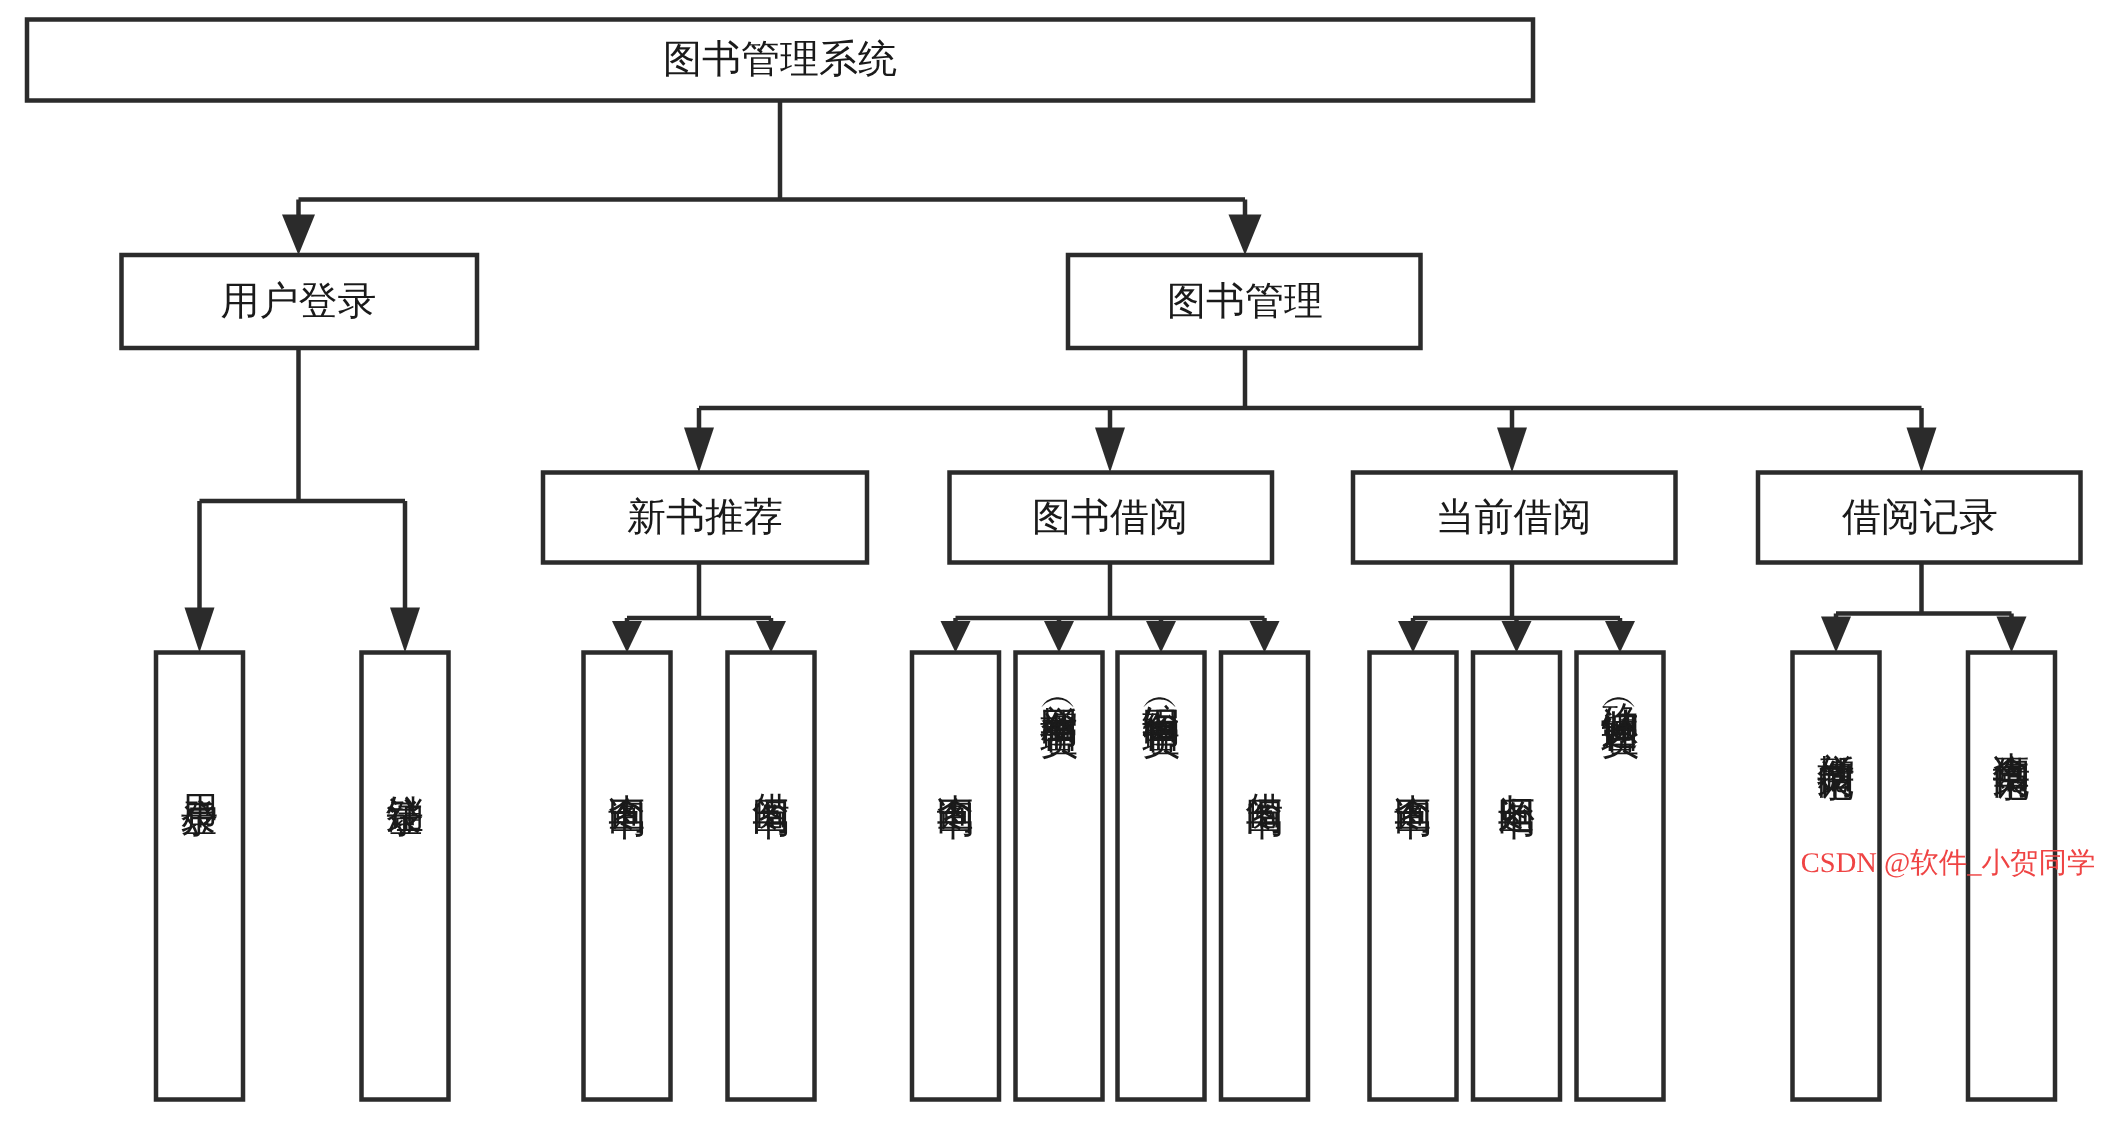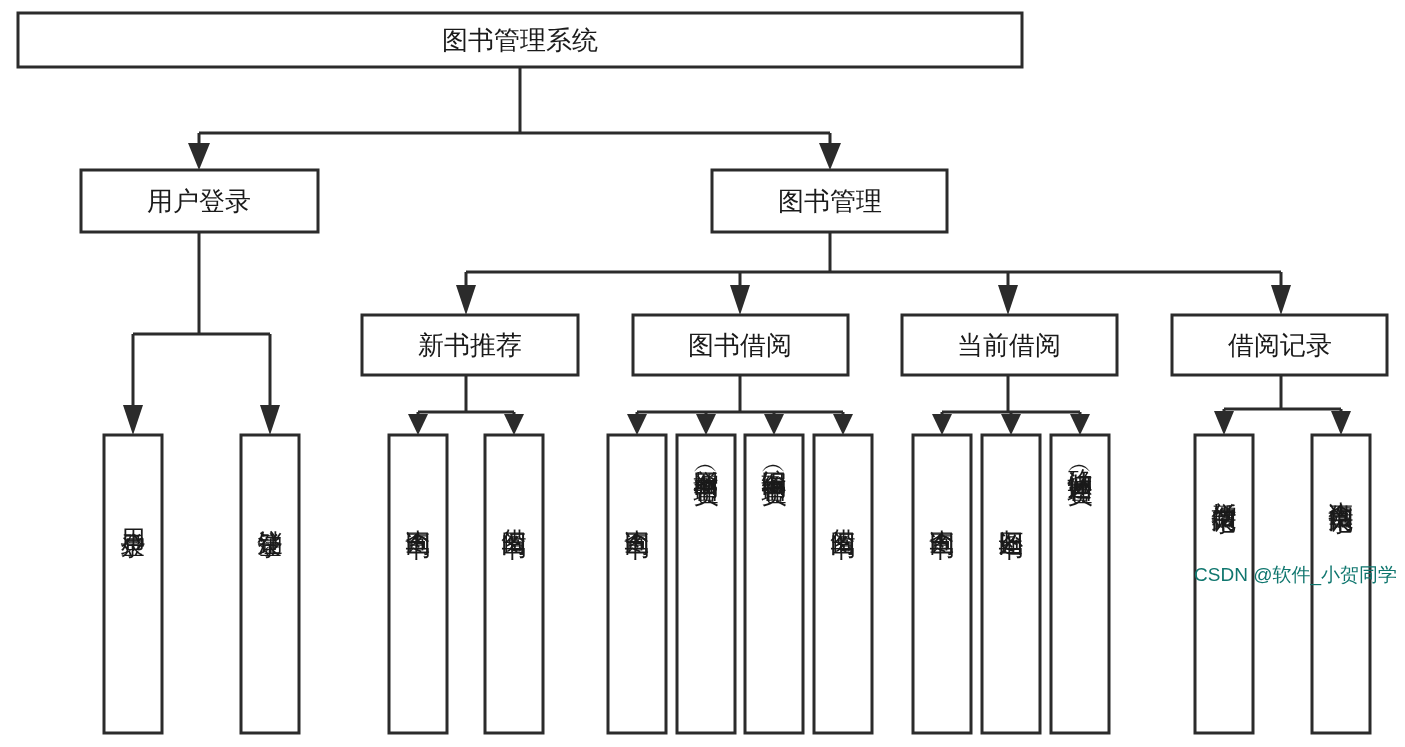--- a/index.html
+++ b/index.html
@@ -58,23 +58,23 @@
     font-family: "DejaVu Sans", "Liberation Sans", sans-serif;
     font-size: 25px;
     color: #1a1a1a;
     letter-spacing: 2px;
     white-space: nowrap;
   }
   .watermark {
     position: absolute;
     right: 8px;
     bottom: 4px;
-    font-family: Liberation Sans, sans-serif;
+    font-family: Liberation Serif, serif;
     font-size: 19px;
-    color: #0f766e;
+    color: #ef4444;
     white-space: nowrap;
     pointer-events: none;
     margin-top: 26px;
   }
 </style>
 </head>
 <body>
 
 <div id="diagram-root">
 

